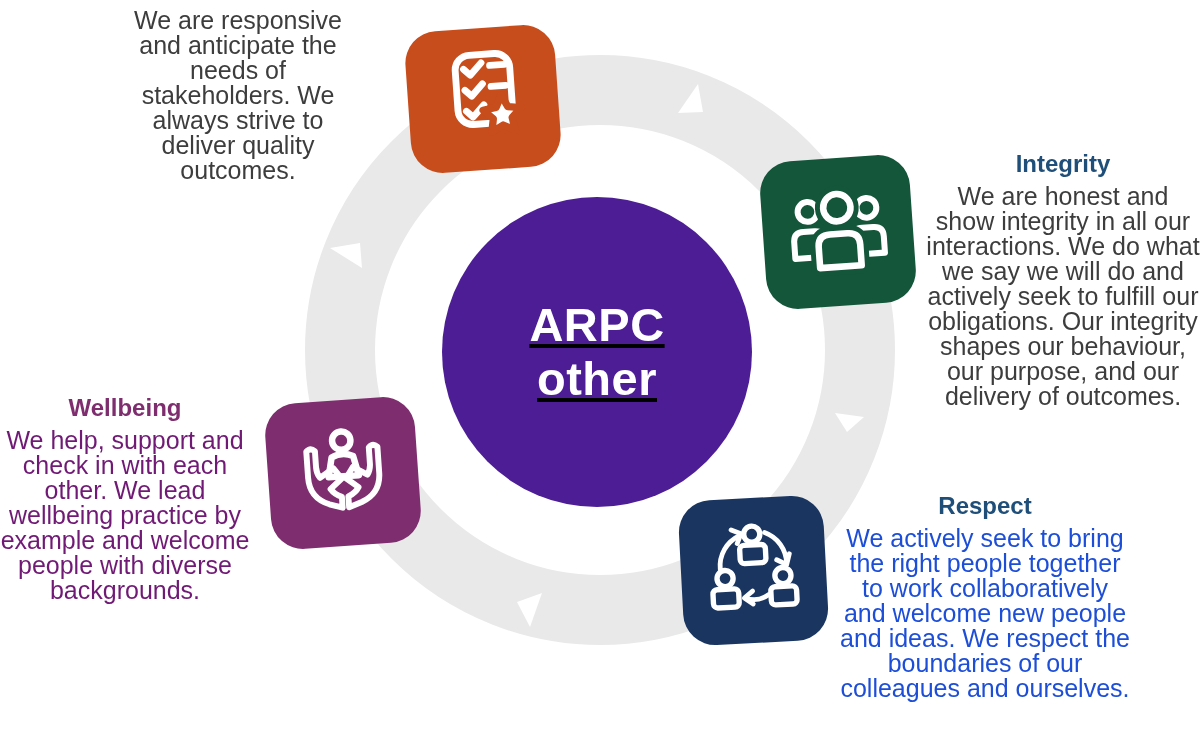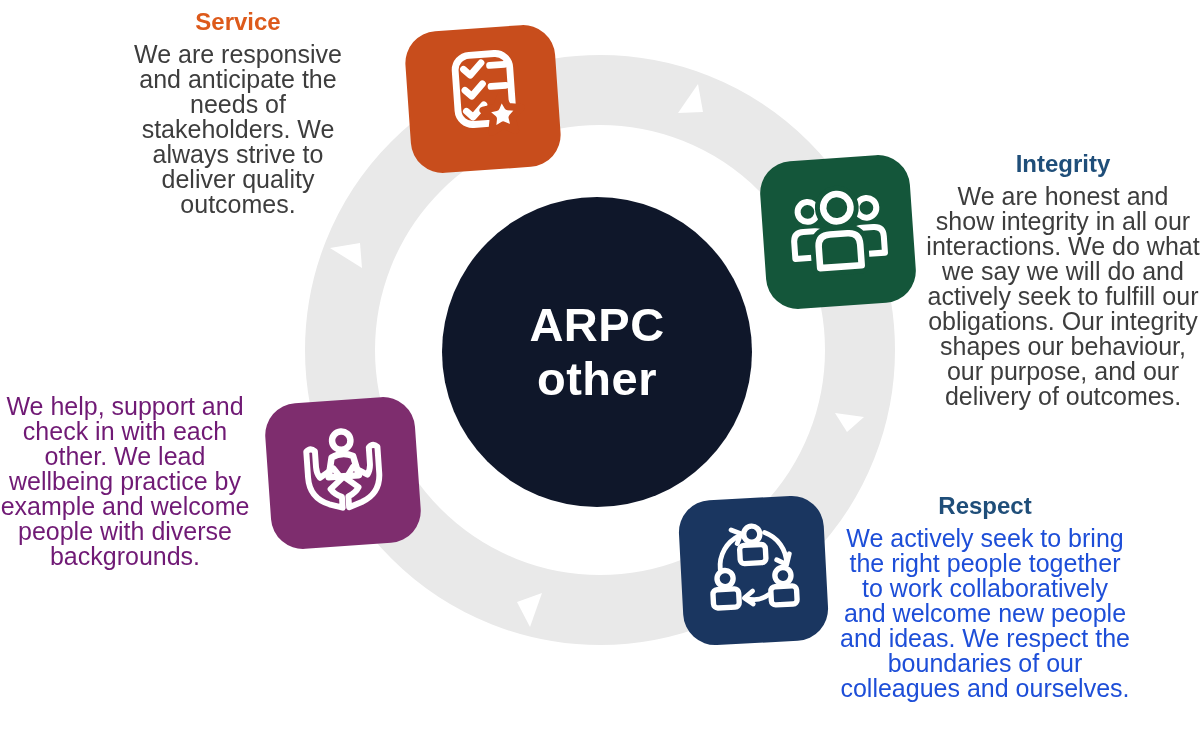--- a/index.html
+++ b/index.html
@@ -86,36 +86,36 @@
       <path d="M48 69 L40 75 L48 81" stroke-width="4.5"></path>
       <circle cx="50" cy="16" r="7.5" stroke-width="5"></circle>
       <rect x="38" y="26" width="24" height="17" rx="4" fill="var(--tile)" stroke-width="5"></rect>
       <circle cx="23" cy="56" r="7.5" stroke-width="5"></circle>
       <rect x="11" y="66" width="24" height="17" rx="4" fill="var(--tile)" stroke-width="5"></rect>
       <circle cx="77" cy="56" r="7.5" stroke-width="5"></circle>
       <rect x="65" y="66" width="24" height="17" rx="4" fill="var(--tile)" stroke-width="5"></rect>
     </svg>
   </div>
 
-  <div class="center-circle" style="background: #0f172a; --tile: #1a6cb8;">
+  <div class="center-circle" style="background: #4c1d95; text-decoration: underline; --tile: #1a6cb8;">
     <div class="t">ARPC</div>
     <div class="t">other</div>
   </div>
 
   <div class="txt txt-service">
-    <h3 style="color: rgb(221, 90, 27);">Service</h3>
     <p style="color: rgb(61, 61, 61);">We are responsive and anticipate the needs of stakeholders. We always strive to deliver quality outcomes.</p>
   </div>
 
   <div class="txt txt-integrity">
     <h3 style="color: rgb(31, 78, 121);">Integrity</h3>
     <p style="color: rgb(61, 61, 61);">We are honest and show integrity in all our interactions. We do what we say we will do and actively seek to fulfill our obligations. Our integrity shapes our behaviour, our purpose, and our delivery of outcomes.</p>
   </div>
 
   <div class="txt txt-wellbeing">
+    <h3 style="color: rgb(126, 45, 110);">Wellbeing</h3>
     <p style="color: #701a75; text-align: center;">We help, support and check in with each other. We lead wellbeing practice by example and welcome people with diverse backgrounds.</p>
   </div>
 
   <div class="txt txt-respect">
     <h3 style="color: rgb(31, 78, 121);">Respect</h3>
     <p style="color: #1d4ed8;">We actively seek to bring the right people together to work collaboratively and welcome new people and ideas. We respect the boundaries of our colleagues and ourselves.</p>
   </div>
 
 </div>
 

